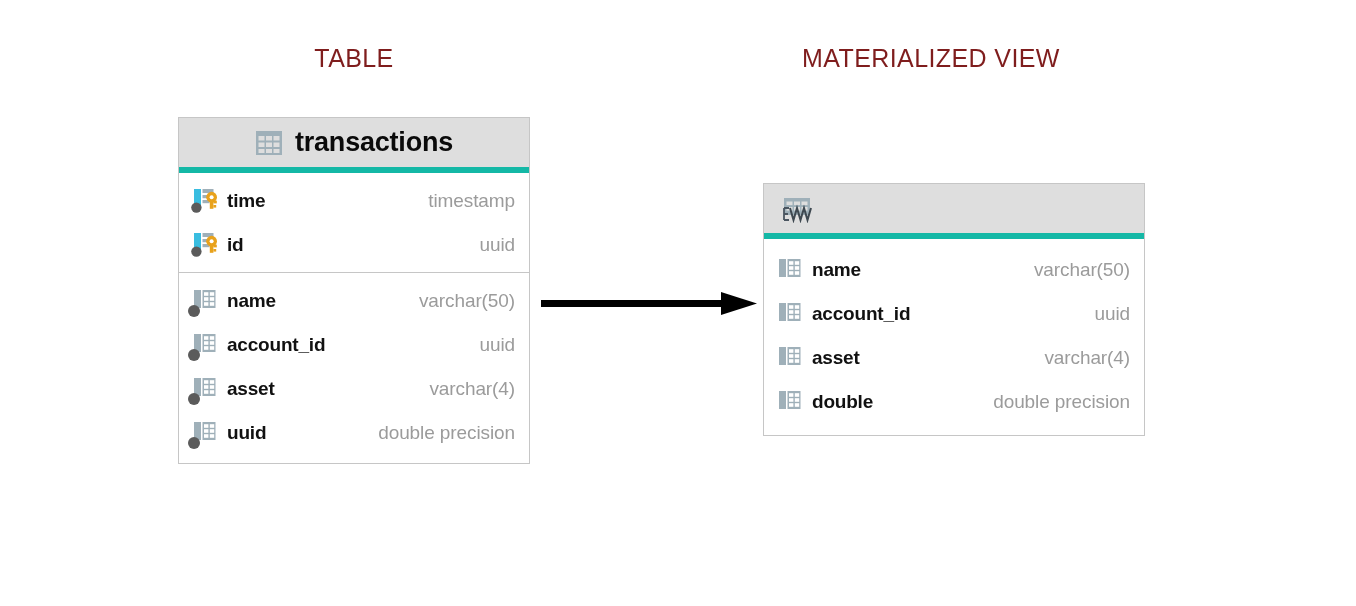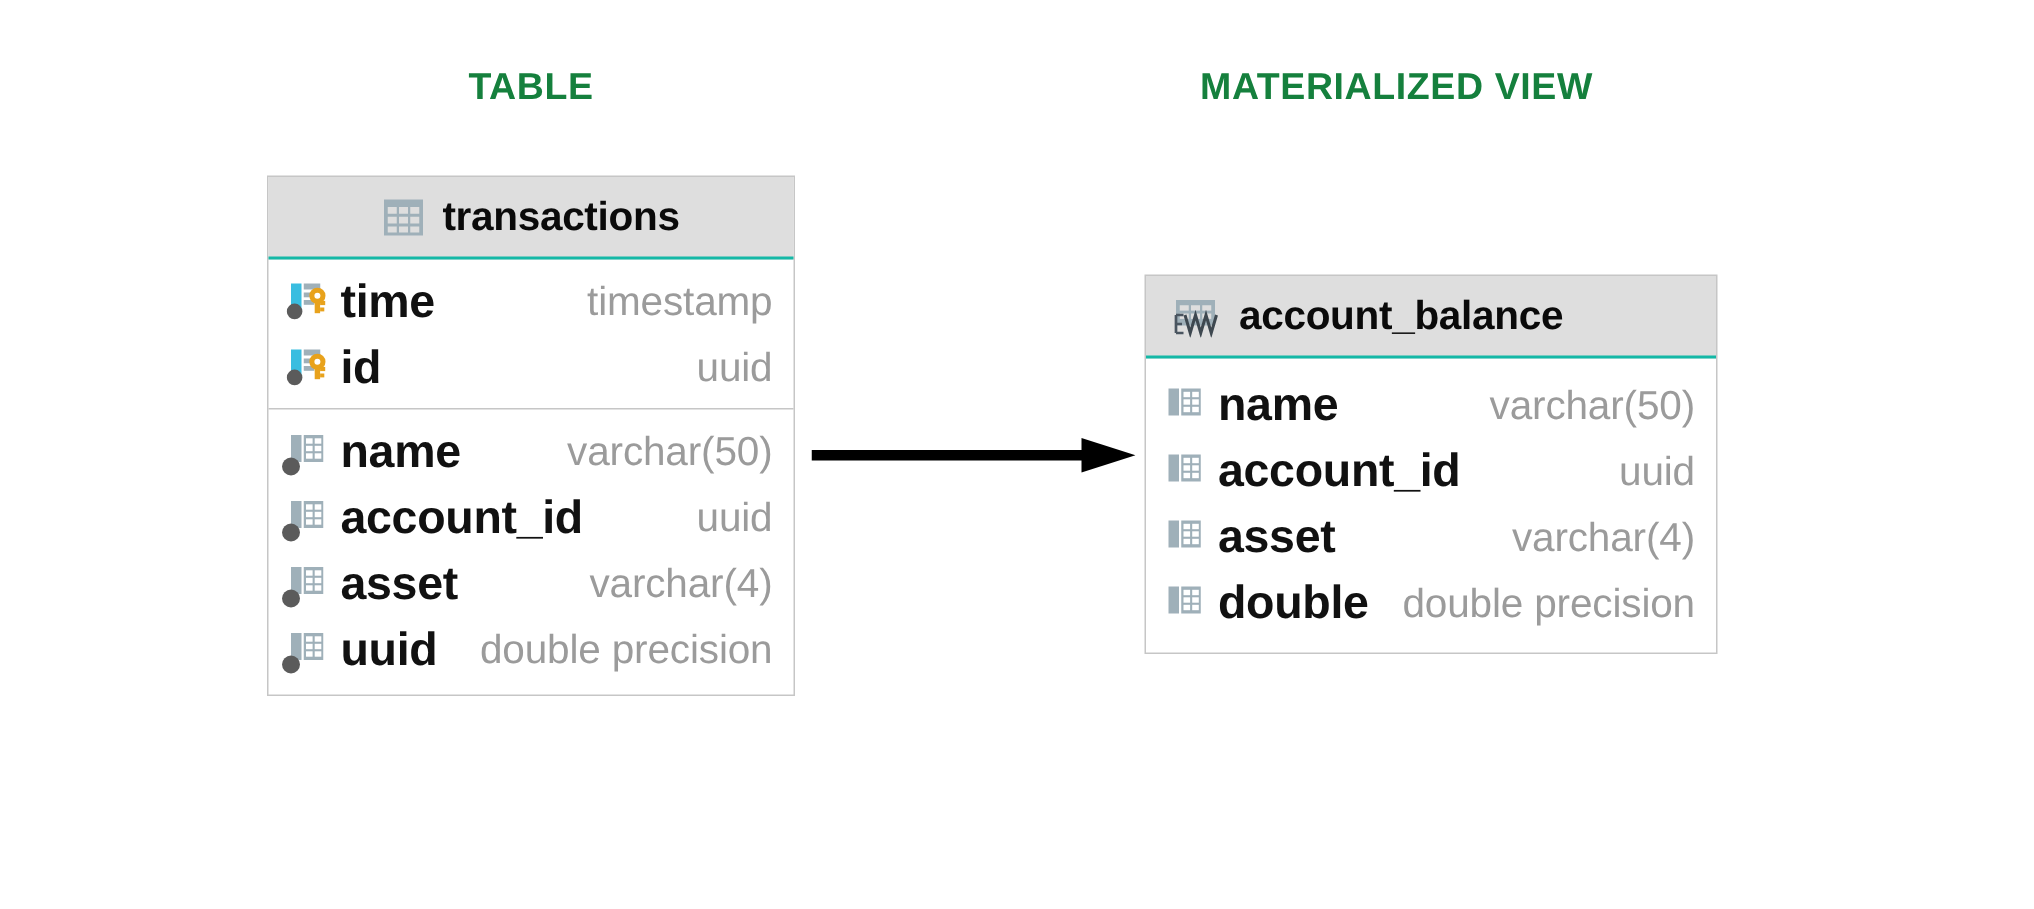--- a/index.html
+++ b/index.html
@@ -16,43 +16,43 @@
     position: relative;
     width: 1356px;
     height: 606px;
     background: #ffffff;
   }
 
   
   .caption {
     position: absolute;
     font-size: 25px;
-    font-weight: 700;
-    color: #15803d;
+    font-weight: 400;
+    color: #7f1d1d;
     letter-spacing: 0.4px;
     white-space: nowrap;
     text-align: center;
   }
   #caption-table    { left: 178px; top: 44px; width: 352px; }
   #caption-matview  { left: 740px; top: 44px; width: 382px; }
 
   
   .entity {
     position: absolute;
     background: #ffffff;
     border: 1px solid #c6c6c6;
   }
   #entity-transactions     { left: 178px; top: 117px;  width: 352px; }
   #entity-account-balance  { left: 763px; top: 183px;  width: 382px; }
 
   .entity-header {
     display: flex;
     align-items: center;
     background: #dedede;
-    border-bottom: 2px solid #14b8a6;
+    border-bottom: 6px solid #14b8a6;
     padding: 0 14px;
     height: 55px;
   }
   .entity-title {
     font-size: 27px;
     font-weight: bold;
     color: #0a0a0a;
     letter-spacing: -0.2px;
     white-space: nowrap;
   }
@@ -77,29 +77,29 @@
     padding: 0 14px 0 12px;
   }
   .attr-icon-wrap {
     position: relative;
     width: 30px;
     height: 28px;
     flex: 0 0 30px;
     margin-right: 6px;
   }
   .attr-name {
-    font-size: 31px;
+    font-size: 19px;
     font-weight: bold;
     color: #111111;
     letter-spacing: -0.2px;
     white-space: nowrap;
   }
   .attr-spacer { flex: 1 1 auto; min-width: 10px; }
   .attr-type {
-    font-size: 27px;
+    font-size: 19px;
     font-weight: 400;
     color: #9b9b9b;
     white-space: nowrap;
     letter-spacing: -0.1px;
   }
 
   
   .icon-svg { display: block; position: absolute; left: 0; top: 0; }
 
   
@@ -300,21 +300,20 @@
           <rect x="4.5" y="6.5" width="6" height="3.6" fill="#dedede"></rect>
           <rect x="12" y="6.5" width="6" height="3.6" fill="#dedede"></rect>
           <rect x="19.5" y="6.5" width="6" height="3.6" fill="#dedede"></rect>
           <rect x="4.5" y="12" width="6" height="3.6" fill="#dedede"></rect>
           <rect x="12" y="12" width="6" height="3.6" fill="#dedede"></rect>
           <rect x="19.5" y="12" width="6" height="3.6" fill="#dedede"></rect>
           <path d="M2,13 L2,25 M2,13 L7,13 M2,19 L6,19 M2,25 L7,25" stroke="#4a5560" stroke-width="1.8" fill="none"></path>
           <path d="M8,13 L11.5,25 L15,13 L18.5,25 L22,13 L25.5,25 L29,13" stroke="#3e4850" stroke-width="2" fill="none" stroke-linejoin="miter" stroke-linecap="butt"></path>
         </svg>
       </span>
-      <span class="entity-title">account_balance</span>
     </div>
 
     <div class="entity-body">
       <div class="row-group">
 
         <div class="attr-row">
           <span class="attr-icon-wrap">
             <svg class="icon-svg" width="30" height="28" viewBox="0 0 30 28" aria-hidden="true">
               <rect x="3" y="3" width="7" height="18" fill="#9fb0b9"></rect>
               <rect x="11.5" y="3" width="13" height="18" fill="#9fb0b9"></rect>

